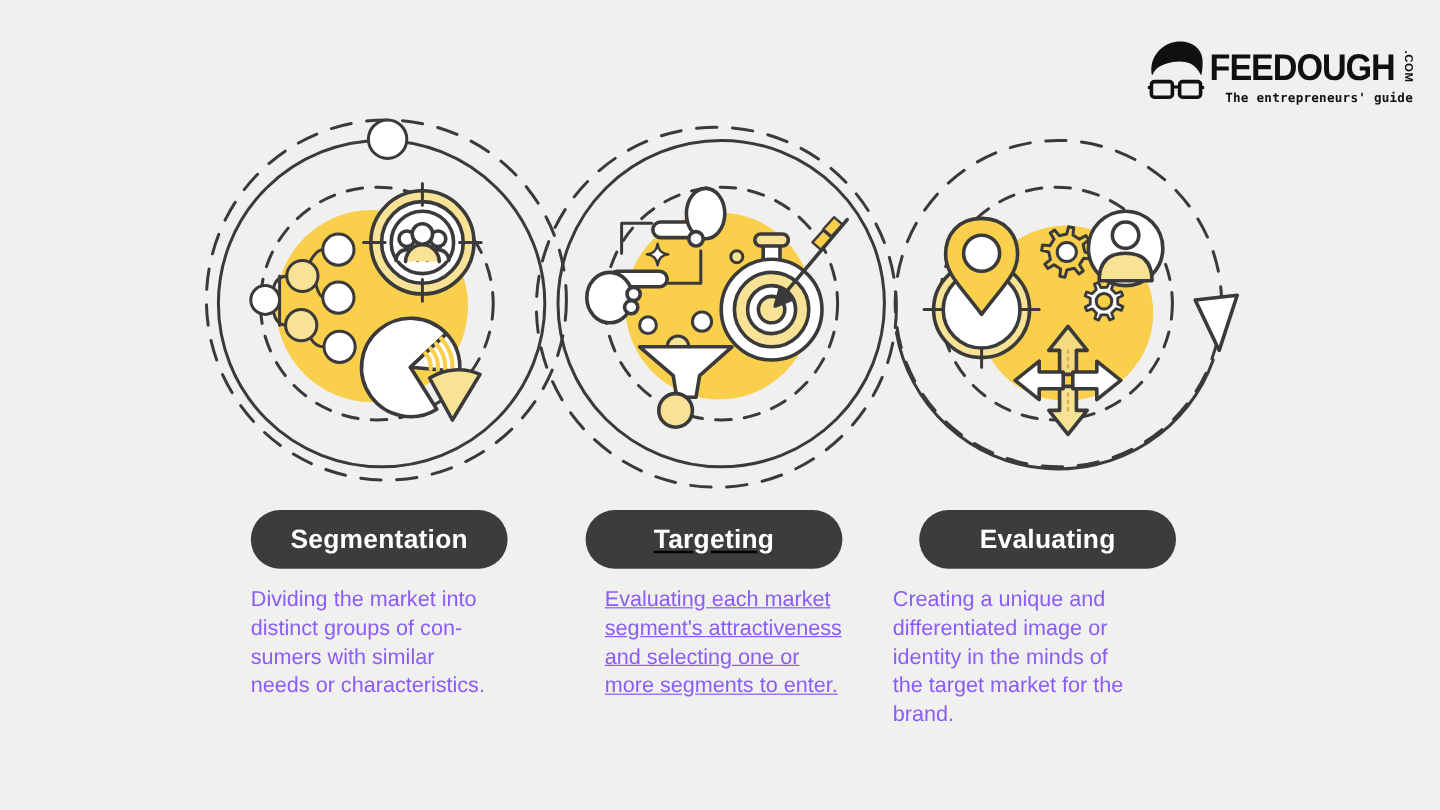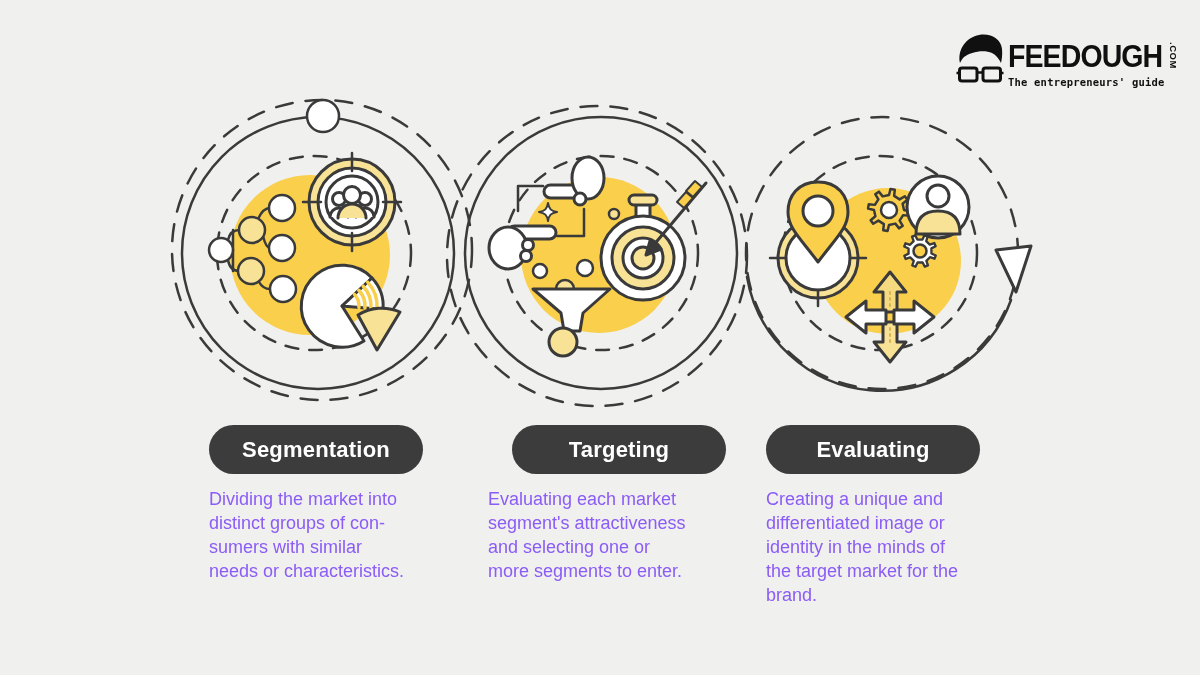--- a/index.html
+++ b/index.html
@@ -9,30 +9,30 @@
   
   .logo{position:absolute;left:950px;top:30px;width:230px;height:75px;}
   .logo-face{position:absolute;left:6px;top:2px;}
   .logo-text{position:absolute;left:58px;top:10px;white-space:nowrap;color:#101010;}
   .brand-row{display:flex;align-items:flex-end;}
   .brand{display:inline-block;font-size:31px;font-weight:bold;letter-spacing:-1px;
          transform:scaleX(.92);transform-origin:left top;line-height:34px;}
   .tld{writing-mode:vertical-rl;font-size:9.5px;font-weight:bold;letter-spacing:.5px;
        margin-left:-8px;margin-top:2px;height:32px;}
   .tagline{font-family:"DejaVu Sans Mono",monospace;font-size:10.5px;font-weight:bold;
-           letter-spacing:.2px;margin-top:2px;}
+           letter-spacing:.2px;margin-top:2px;margin-left:13px;}
   
   .pill{position:absolute;top:425px;width:214px;height:49px;background:#3c3c3c;
         border-radius:25px;display:flex;align-items:center;justify-content:center;}
   .pill span{color:#ffffff;font-size:22px;font-weight:600;letter-spacing:.2px;text-align:right;}
-  .pill-1{left:209px;} .pill-2{left:512px;} .pill-3{left:766px;}
+  .pill-1{left:209px;} .pill-2{left:488px;text-decoration:underline;} .pill-3{left:766px;}
   
   .desc{position:absolute;top:487px;width:240px;color:#8b5cf6;font-size:18px;
         line-height:24px;white-space:pre-line;}
-  .desc-1{left:209px;} .desc-2{left:488px;} .desc-3{left:766px;}
+  .desc-1{left:209px;} .desc-2{left:504px;text-decoration:underline;} .desc-3{left:744px;}
 </style>
 </head>
 <body>
 
 <div class="canvas">
 
   <svg class="illus" width="1200" height="675" viewBox="0 0 1200 675">
     <defs>
       <path id="gear" d="M14.8,-2.6 L20.9,-2.2 L20.9,2.2 L14.8,2.6 L12.3,8.6 L16.3,13.2 L13.2,16.3 L8.6,12.3 L2.6,14.8 L2.2,20.9 L-2.2,20.9 L-2.6,14.8 L-8.6,12.3 L-13.2,16.3 L-16.3,13.2 L-12.3,8.6 L-14.8,2.6 L-20.9,2.2 L-20.9,-2.2 L-14.8,-2.6 L-12.3,-8.6 L-16.3,-13.2 L-13.2,-16.3 L-8.6,-12.3 L-2.6,-14.8 L-2.2,-20.9 L2.2,-20.9 L2.6,-14.8 L8.6,-12.3 L13.2,-16.3 L16.3,-13.2 L12.3,-8.6 Z"></path>
       <path id="arrow" d="M-7,0 V-20 H-16 L0,-40 L16,-20 H7 V0 Z"></path>

